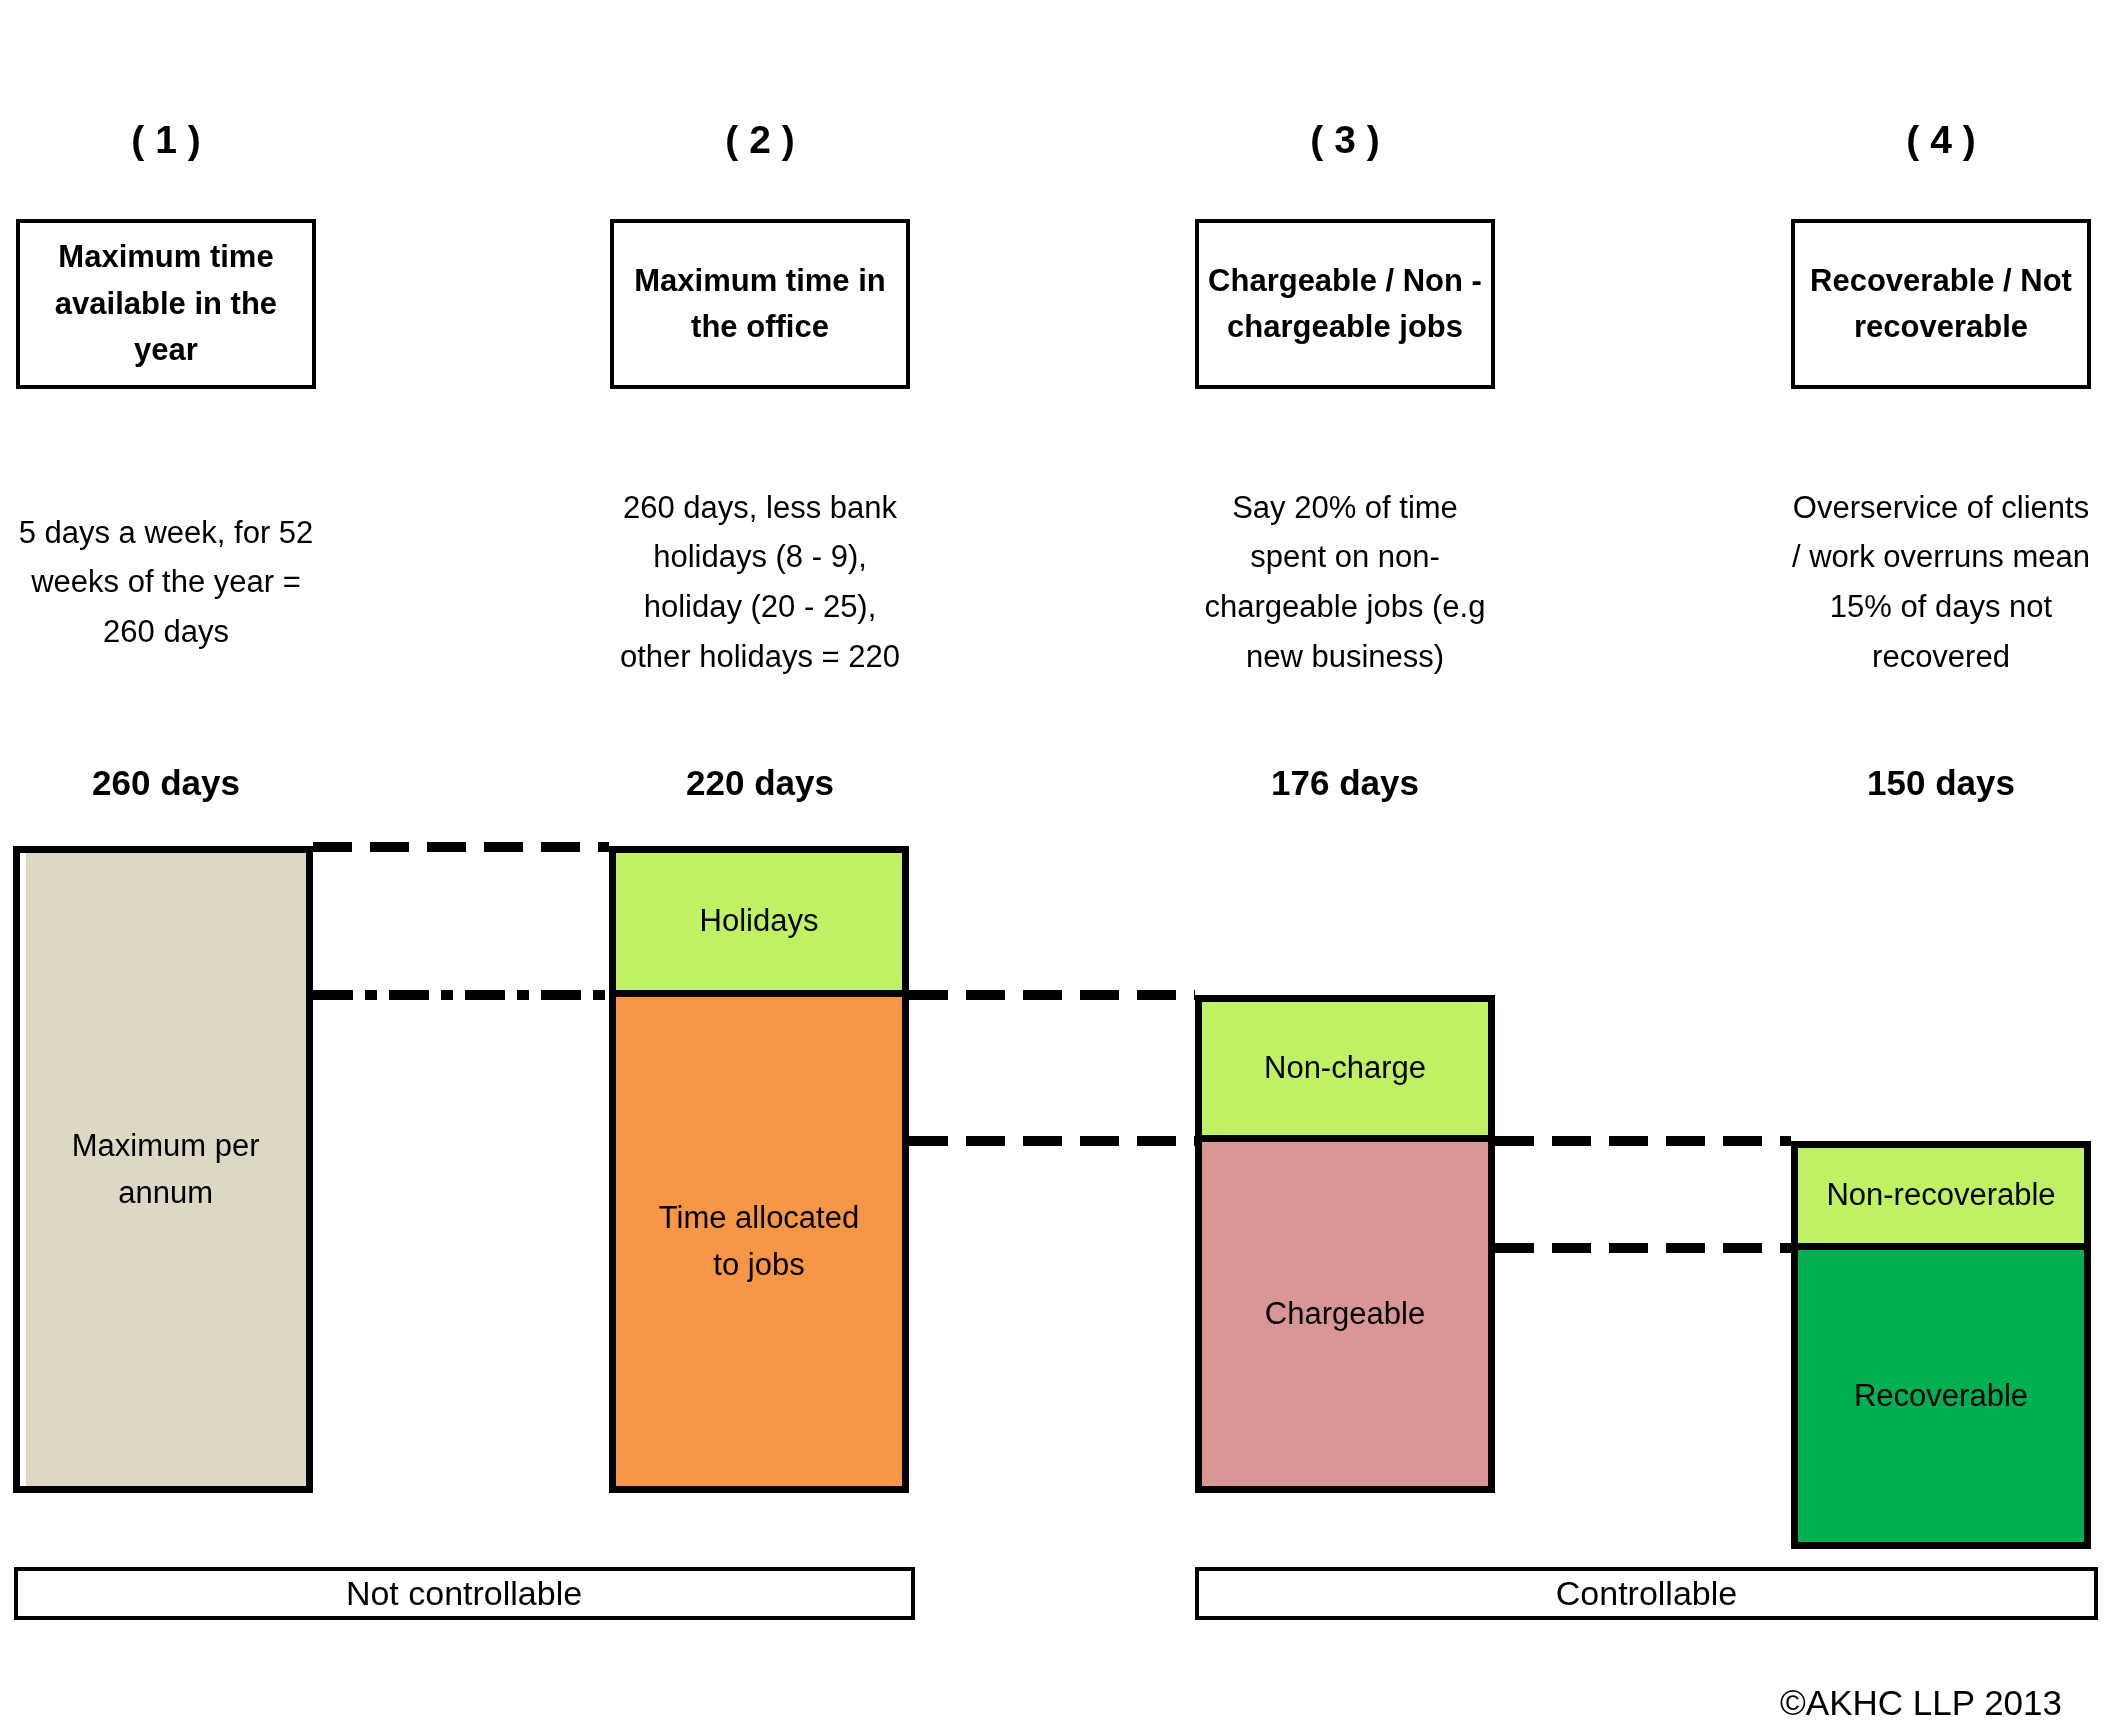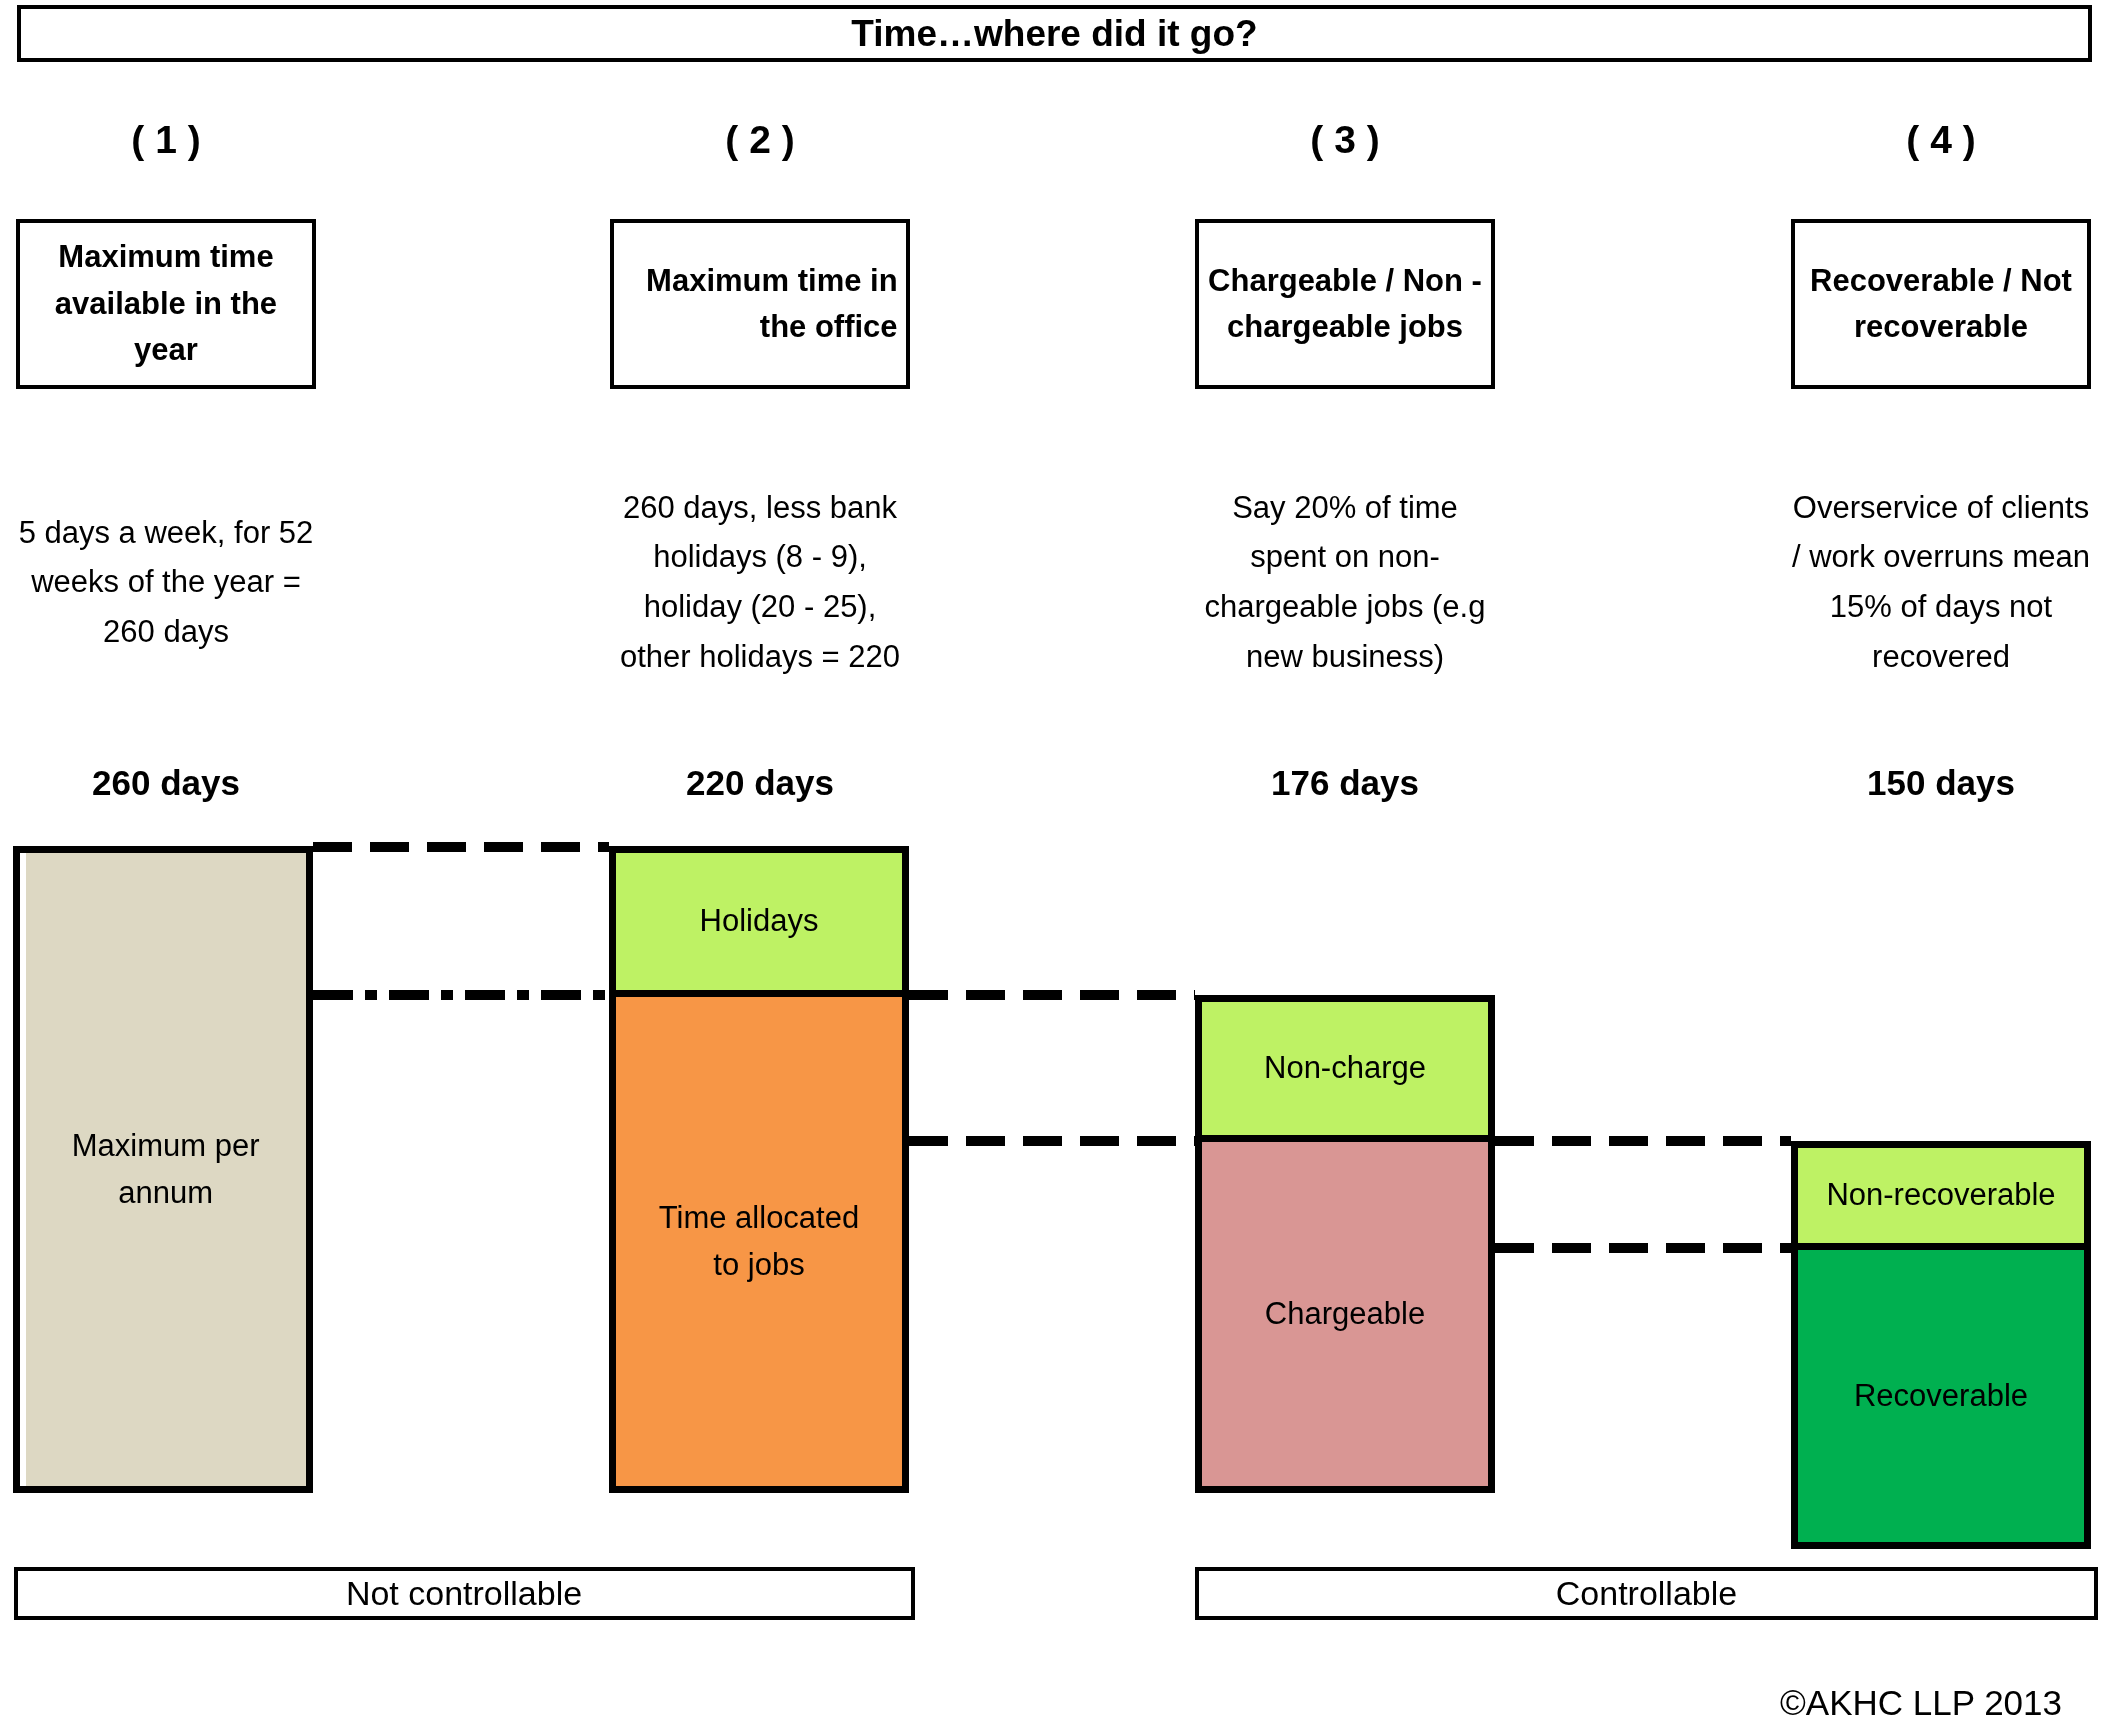--- a/index.html
+++ b/index.html
@@ -27,21 +27,21 @@
   .col-num.c1 { left: 16px; }  .col-num.c2 { left: 610px; }
   .col-num.c3 { left: 1195px; } .col-num.c4 { left: 1791px; }
   
   .header-box {
     position: absolute; top: 219px; width: 300px; height: 170px;
     border: 4.2px solid #000; box-sizing: border-box;
     display: flex; align-items: center; justify-content: center;
     text-align: center; font-weight: bold; font-size: 31px; line-height: 1.5;
     padding: 0 8.4px; background: #fff;
   }
-  .header-box.c1 { left: 16px; }  .header-box.c2 { left: 610px; text-align: right; }
+  .header-box.c1 { left: 16px; }  .header-box.c2 { left: 610px; }
   .header-box.c3 { left: 1195px; } .header-box.c4 { left: 1791px; }
   
   .desc {
     position: absolute; top: 422px; width: 300px; height: 320px;
     display: flex; align-items: center; justify-content: center;
     text-align: center; font-size: 31px; line-height: 1.6;
   }
   .desc.c1 { left: 16px; }  .desc.c2 { left: 610px; }
   .desc.c3 { left: 1195px; align-items: center; } .desc.c4 { left: 1791px; }
   
@@ -105,23 +105,20 @@
   .copyright {
     position: absolute; right: 46px; top: 1683px;
     font-size: 35px; text-align: right;
   }
 </style>
 </head>
 <body>
 
 <div class="canvas">
 
-  <div class="title-box">
-    <span>Time…where did it go?</span>
-  </div>
 
   <div class="col-num c1">( 1 )</div>
   <div class="col-num c2">( 2 )</div>
   <div class="col-num c3">( 3 )</div>
   <div class="col-num c4">( 4 )</div>
 
   <div class="header-box c1">
     <span>Maximum time available in the year</span>
   </div>
   <div class="header-box c2">

